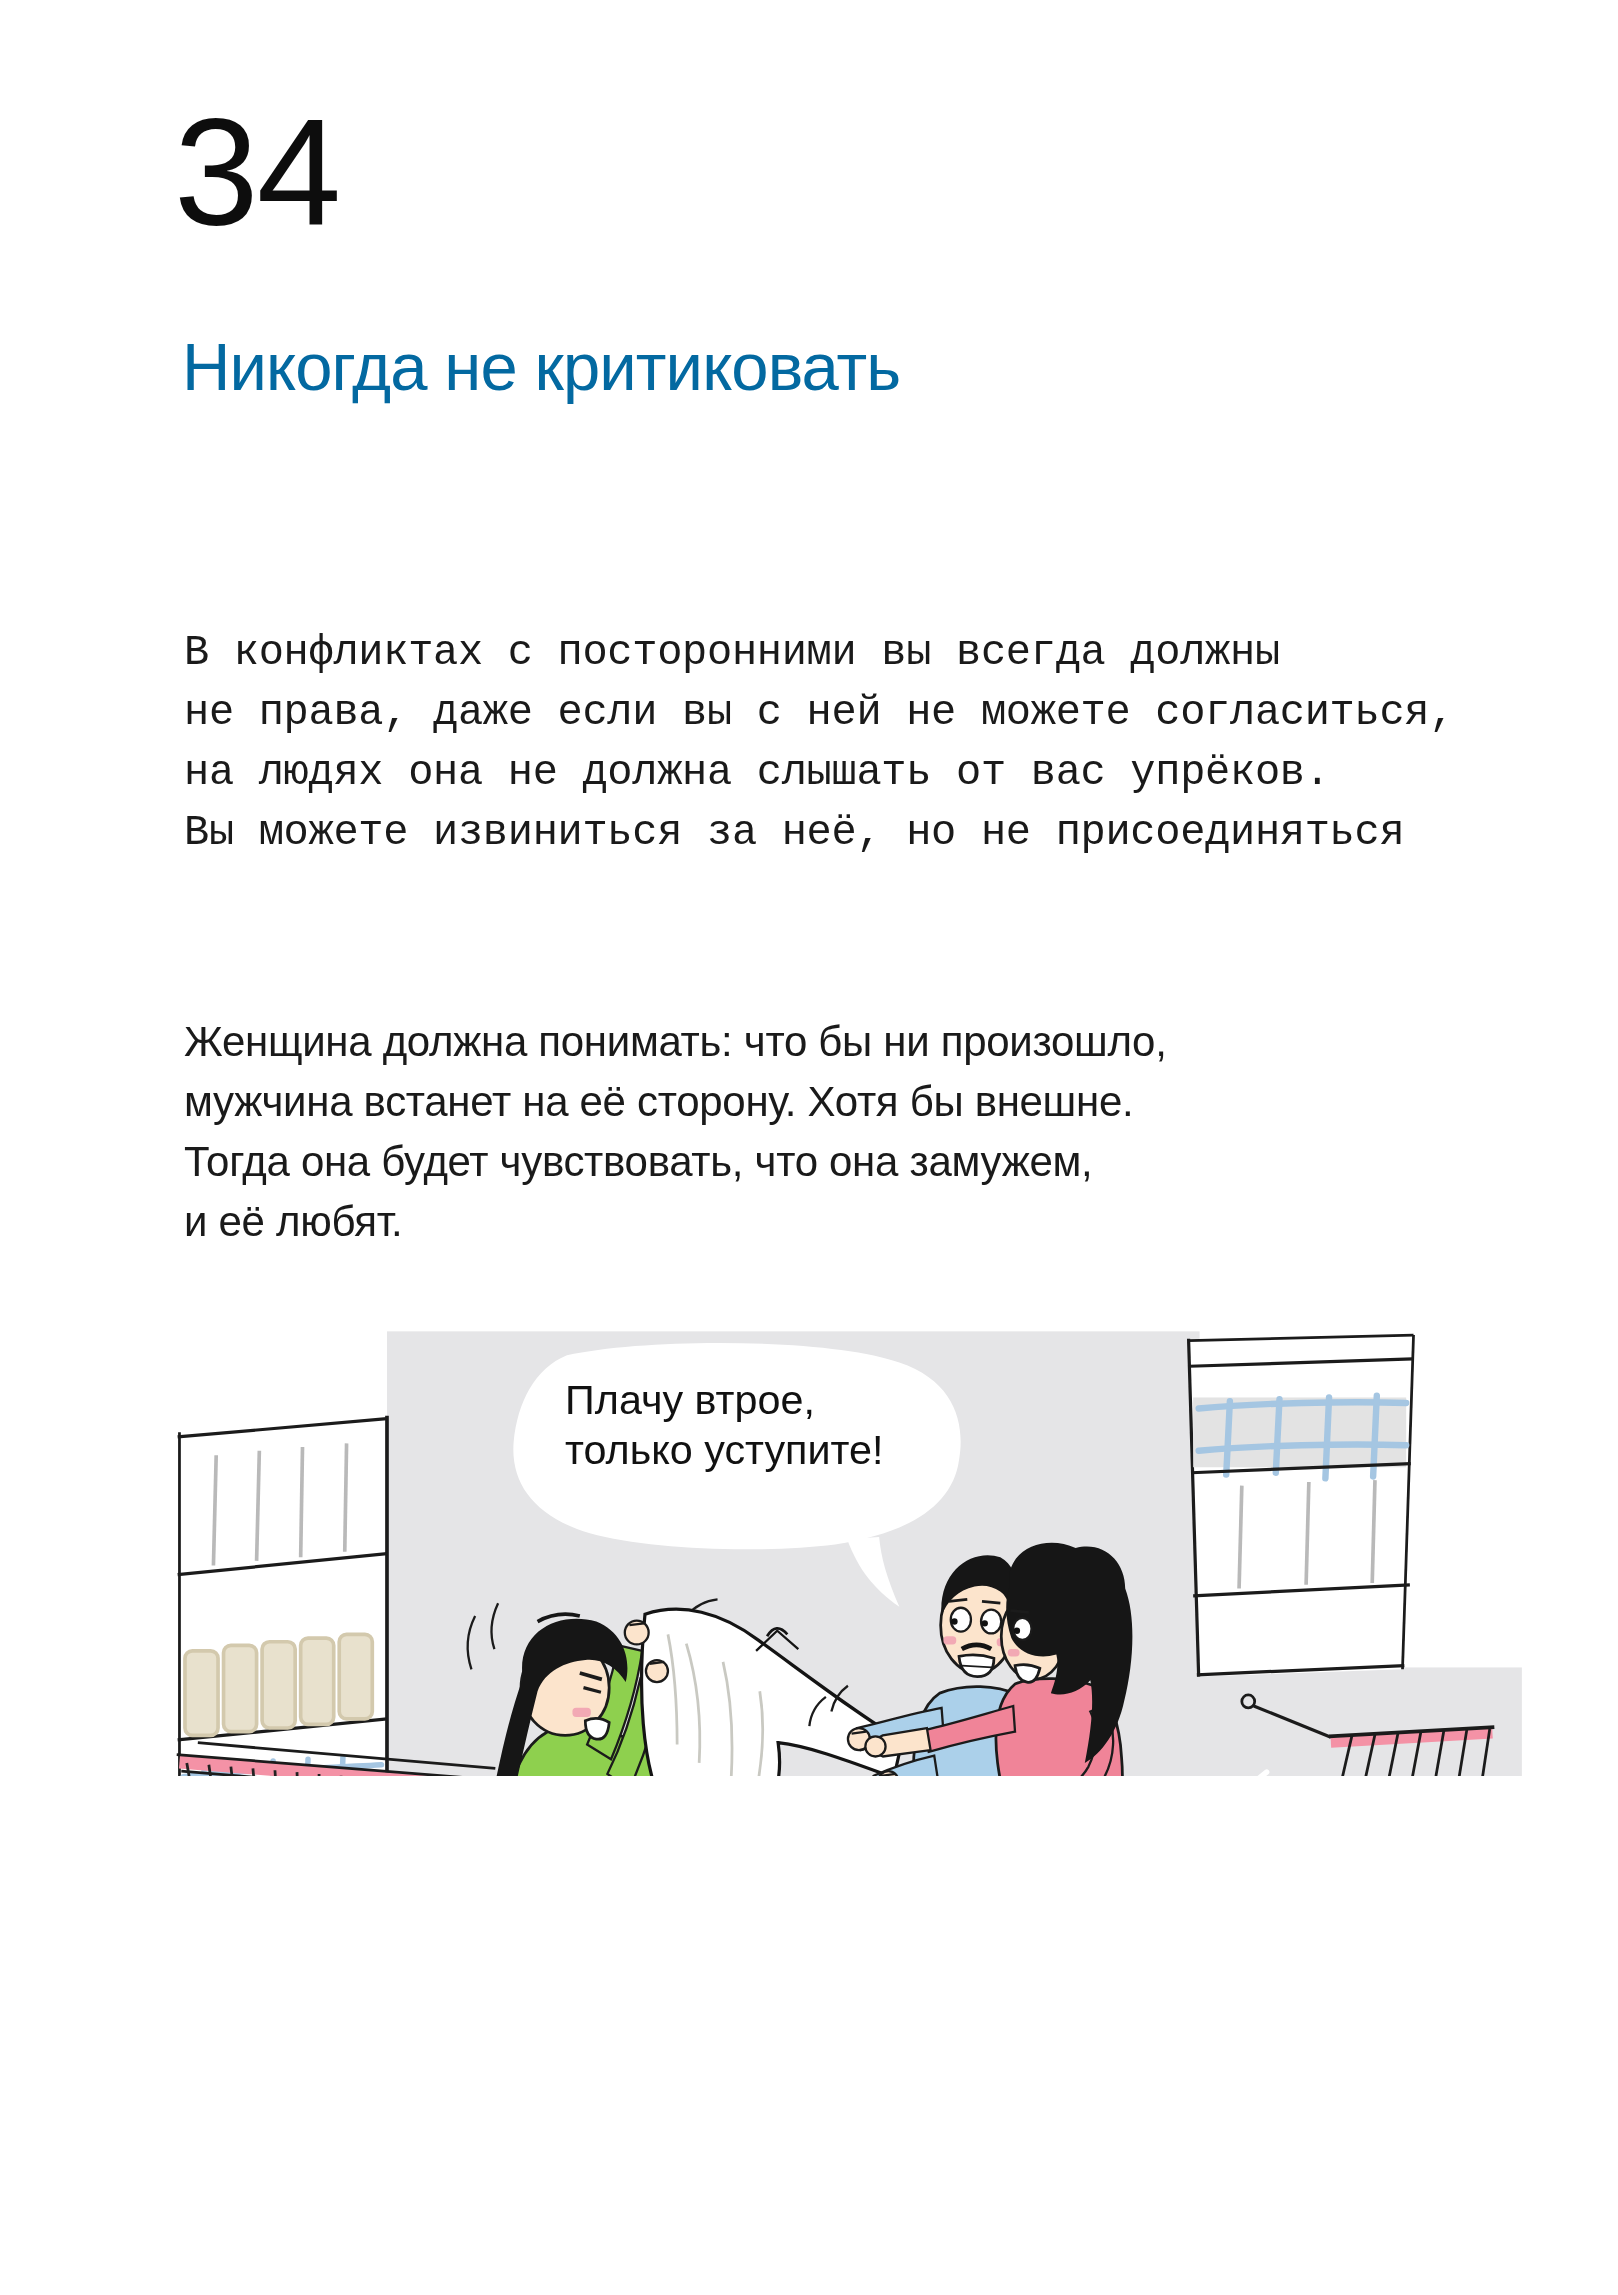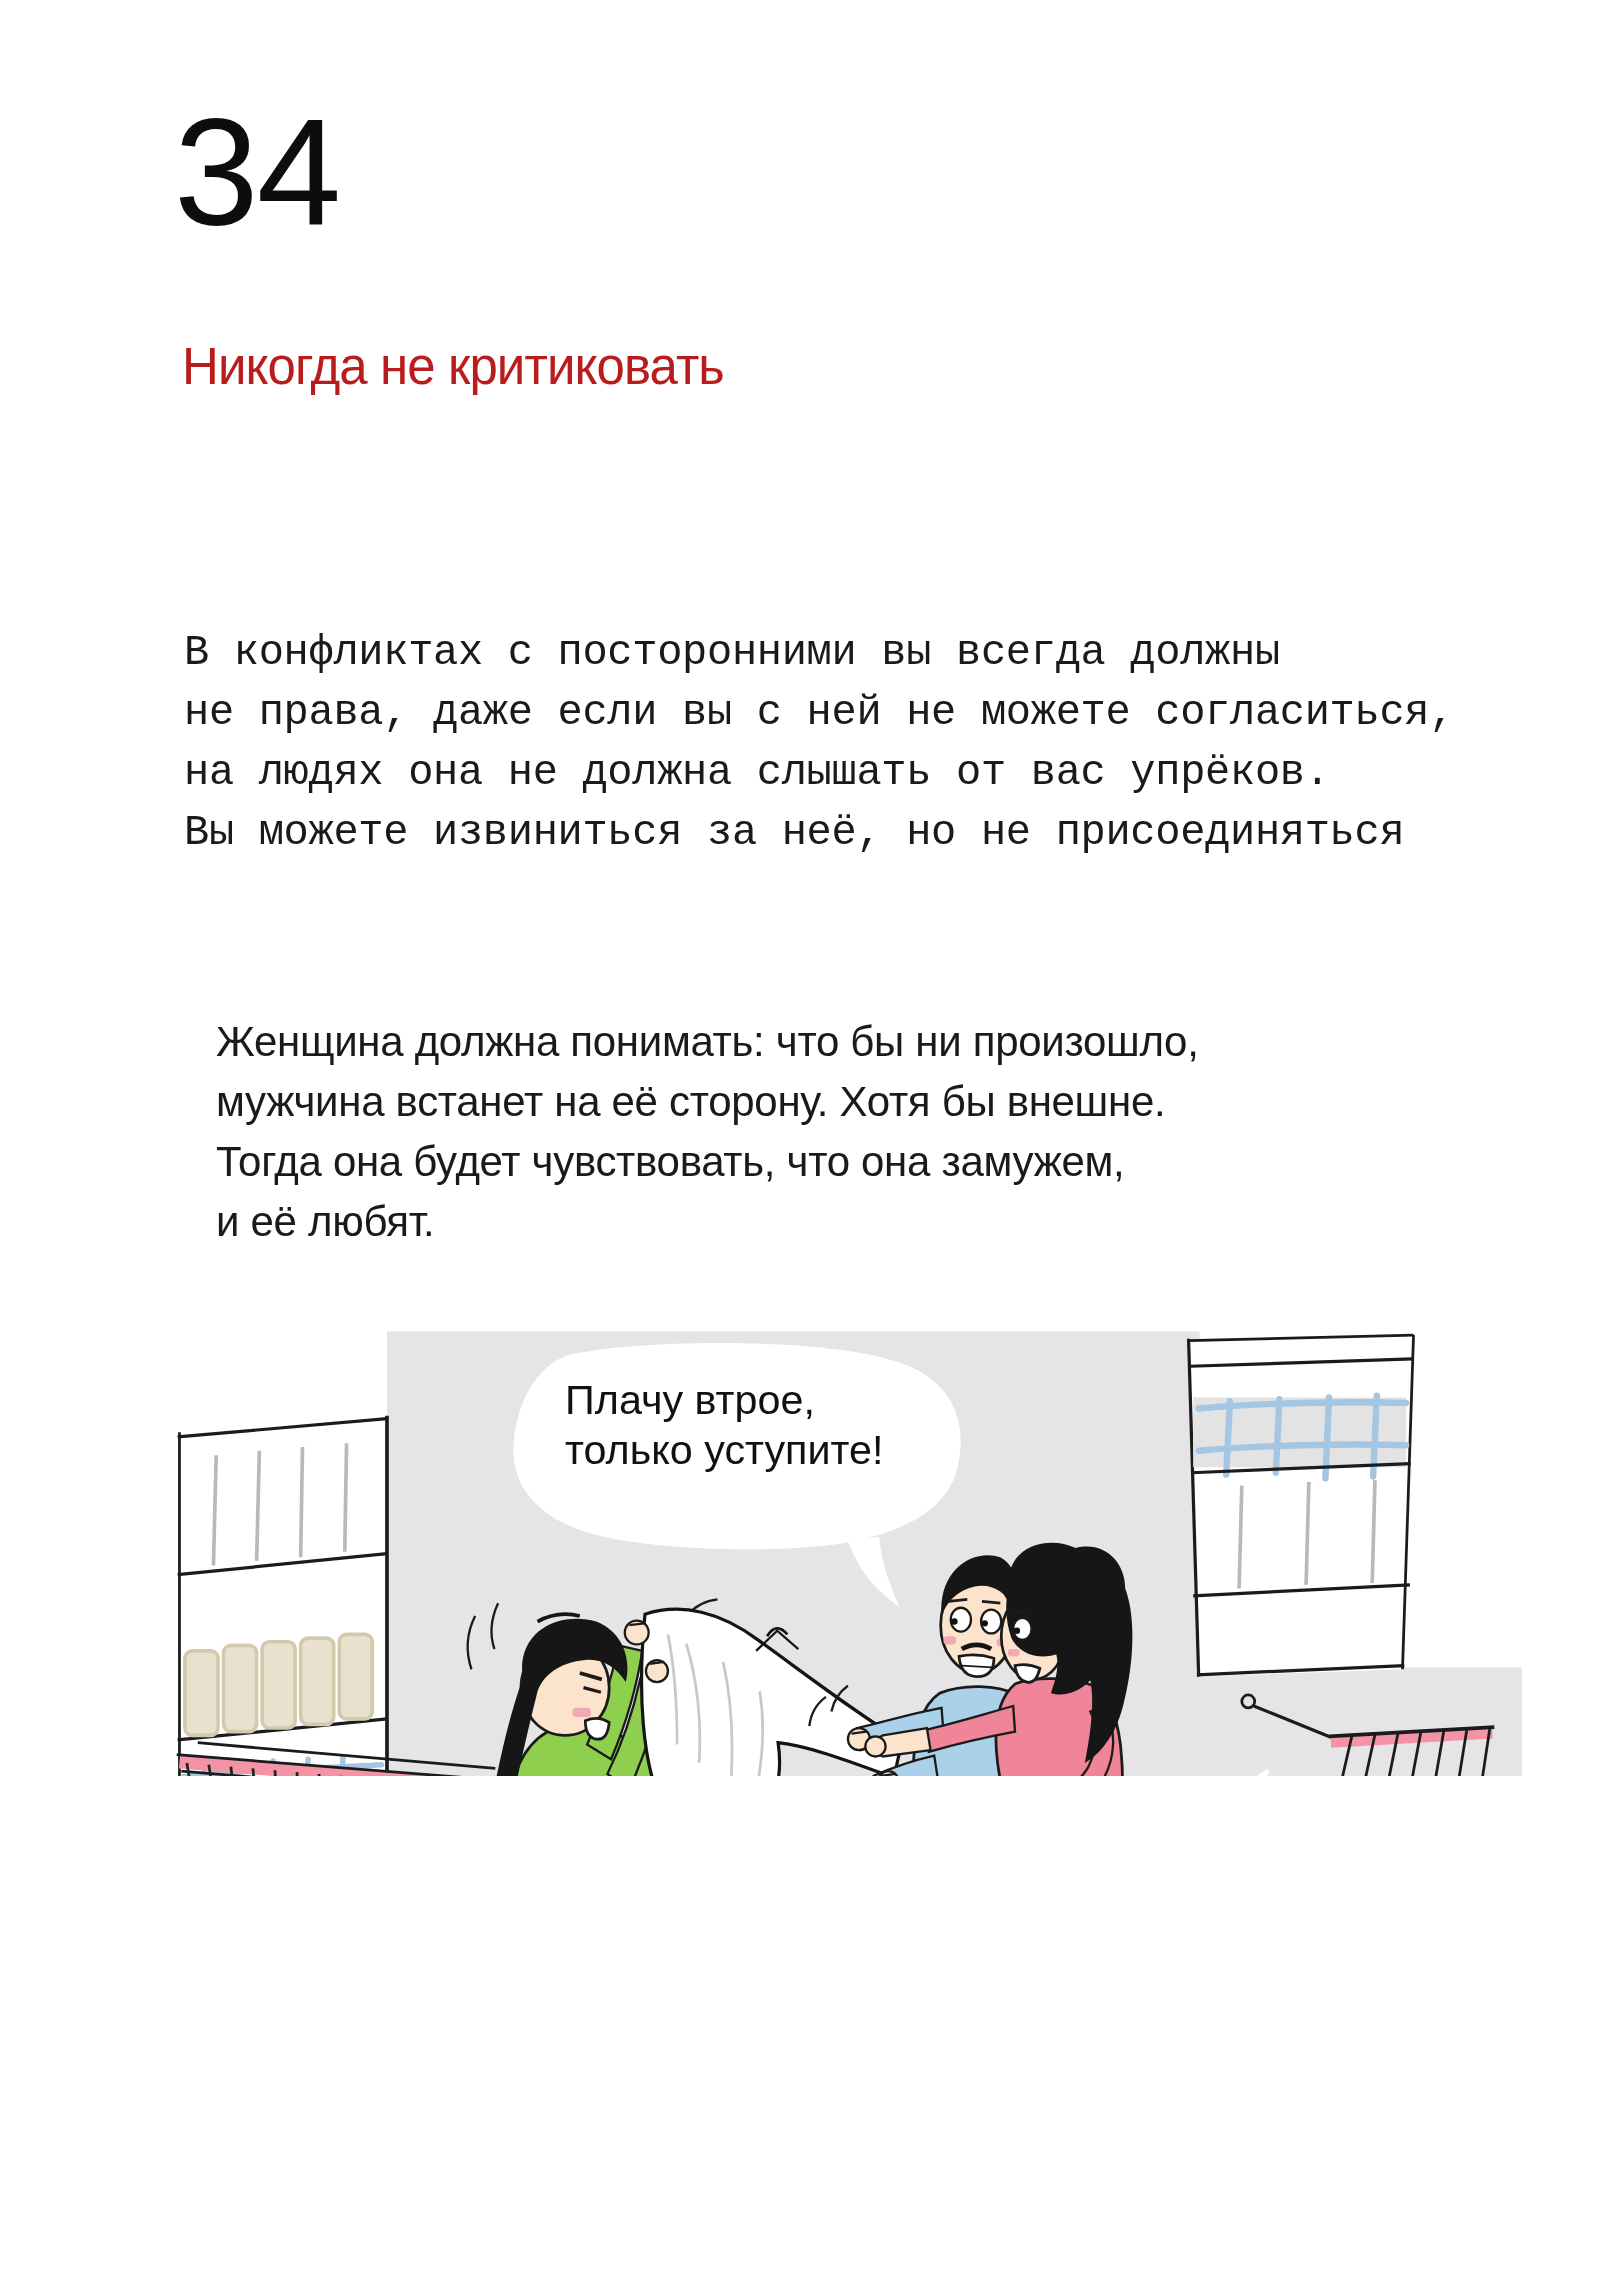--- a/index.html
+++ b/index.html
@@ -11,32 +11,32 @@
     font-family:"Liberation Sans","DejaVu Sans",sans-serif;
     color:#1c1c1c;
   }
   .page-number{
     position:absolute;left:174px;top:96px;
     font-size:152px;line-height:1;letter-spacing:-1.8px;
     color:#0d0d0d;
   }
   .doc-title{
     position:absolute;left:182px;top:321px;
-    font-size:51px;line-height:92px;letter-spacing:-0.9px;
-    color:#b91c1c;
+    font-size:67px;line-height:92px;letter-spacing:-0.9px;
+    color:#0369a1;
   }
   .doc-title .tline{white-space:nowrap;}
   .para{
     position:absolute;left:184px;
     font-size:42px;line-height:60px;letter-spacing:-0.3px;
     color:#1a1a1a;
   }
   .para .tline{white-space:nowrap;}
   #para1{top:623px;font-family:Liberation Mono, monospace;}
-  #para2{top:1012px;margin-left:32px;}
+  #para2{top:1012px;}
   .illustration{
     position:absolute;left:172px;top:1313px;width:1350px;height:797px;
   }
   .illustration svg{display:block;width:1350px;height:797px;}
   .bubble-text{
     font-family:"Liberation Sans","DejaVu Sans",sans-serif;
     font-size:45px;fill:#111111;
   }
 </style>
 </head>

